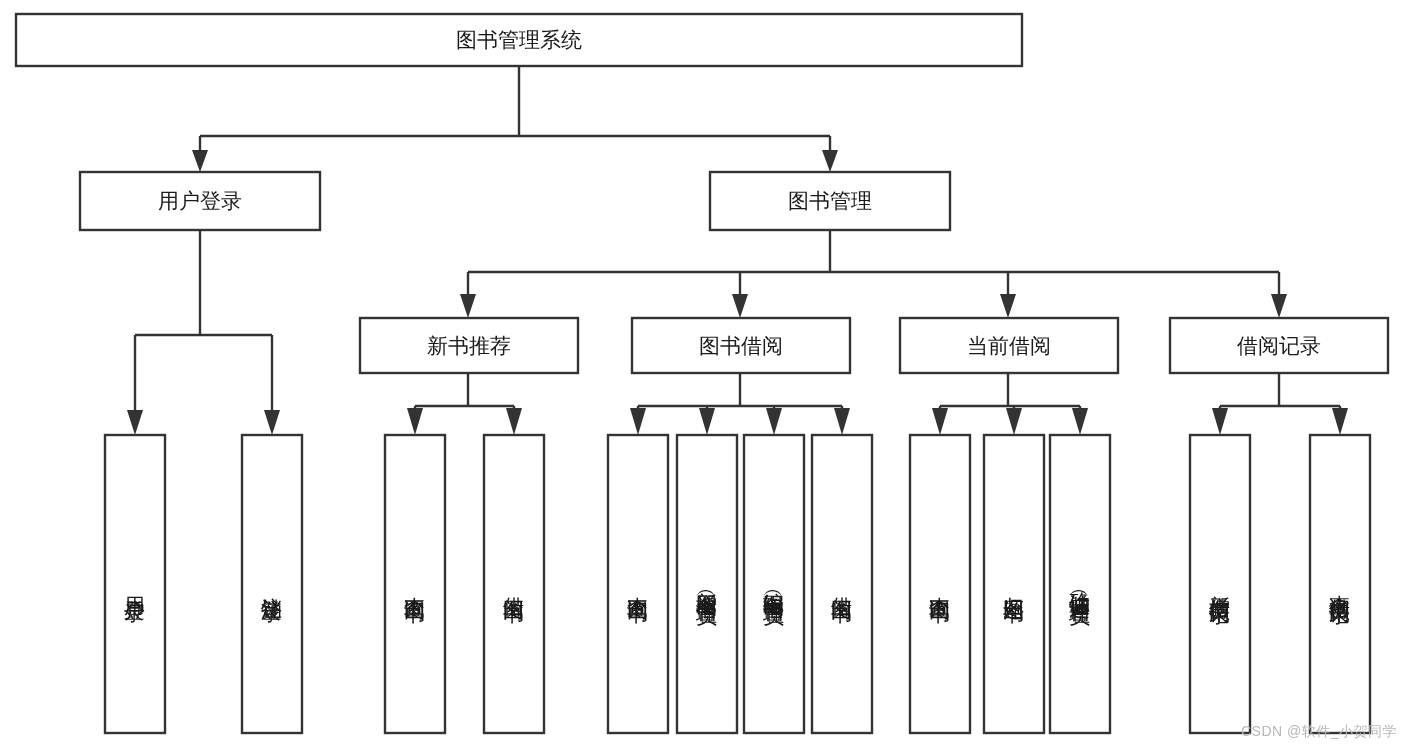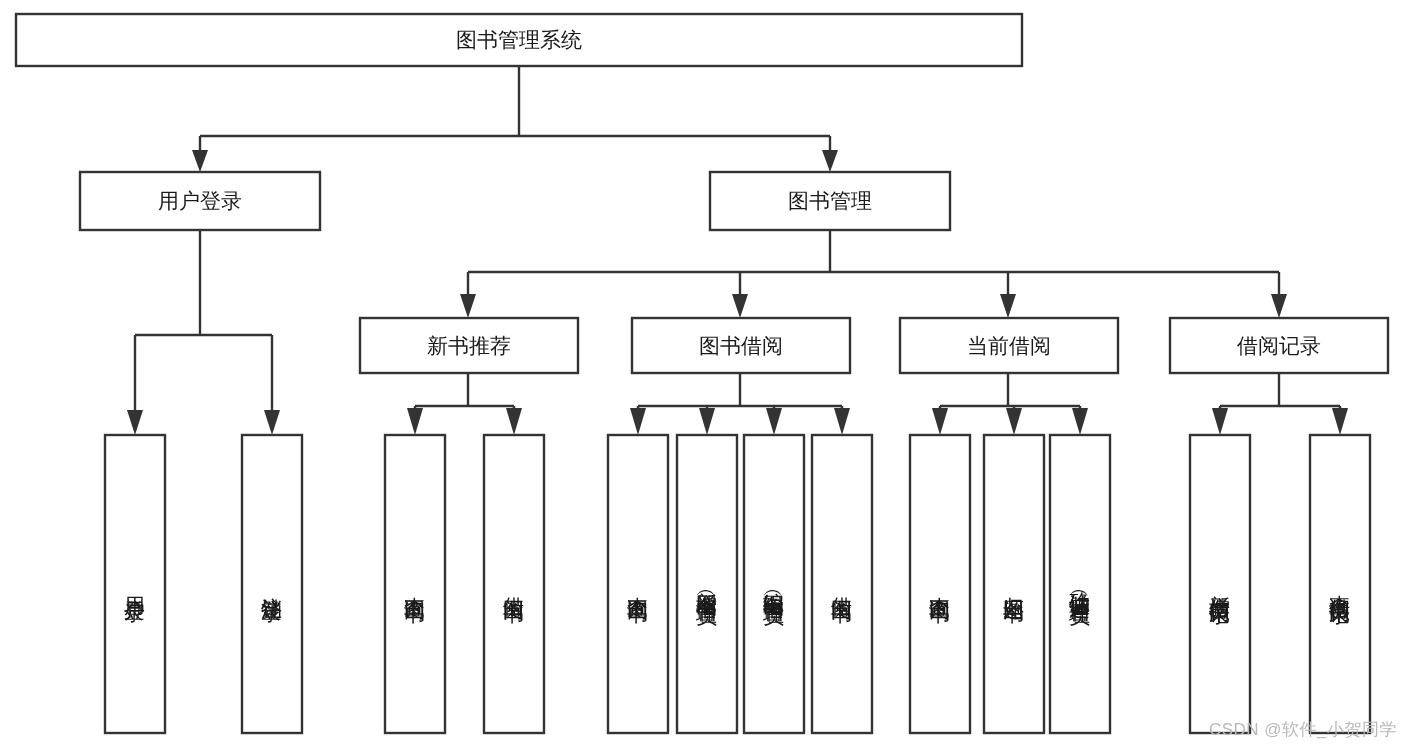--- a/index.html
+++ b/index.html
@@ -62,21 +62,21 @@
     letter-spacing: 2px;
     line-height: 1;
     pointer-events: none;
     box-sizing: border-box;
   }
   .watermark {
     position: absolute;
     right: 8px;
     bottom: 6px;
     font-family: "Liberation Sans", "DejaVu Sans", sans-serif;
-    font-size: 17px;
+    font-size: 14px;
     color: #b8b8b8;
     letter-spacing: 0.5px;
     white-space: nowrap;
     pointer-events: none;
   }
 </style>
 </head>
 <body>
 
 <div id="diagram-root">

